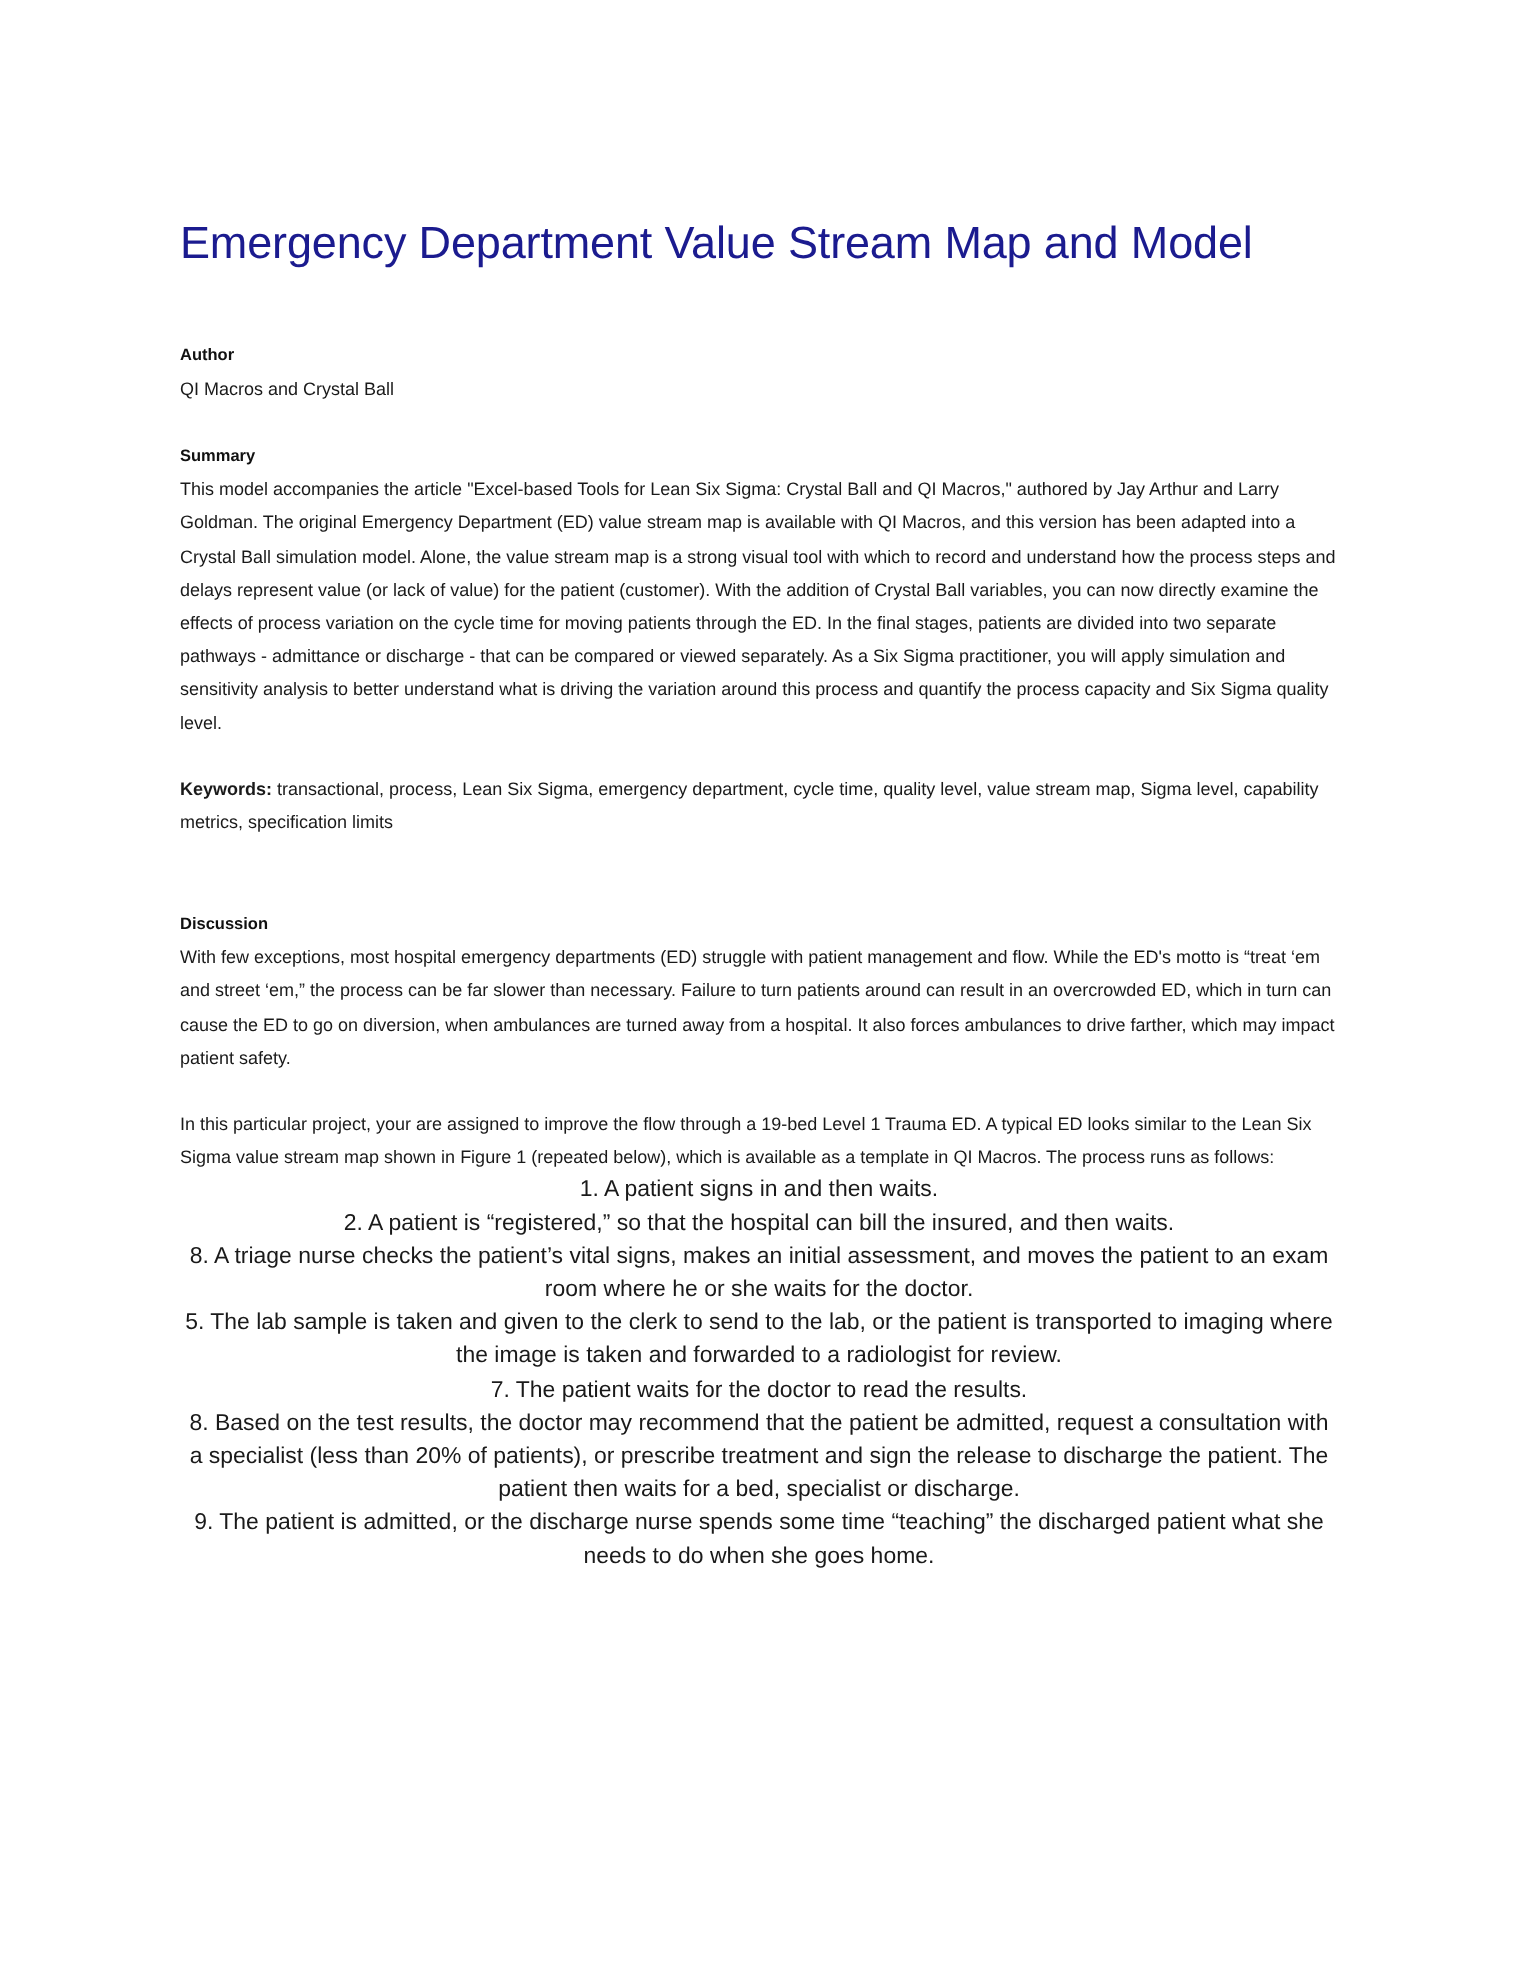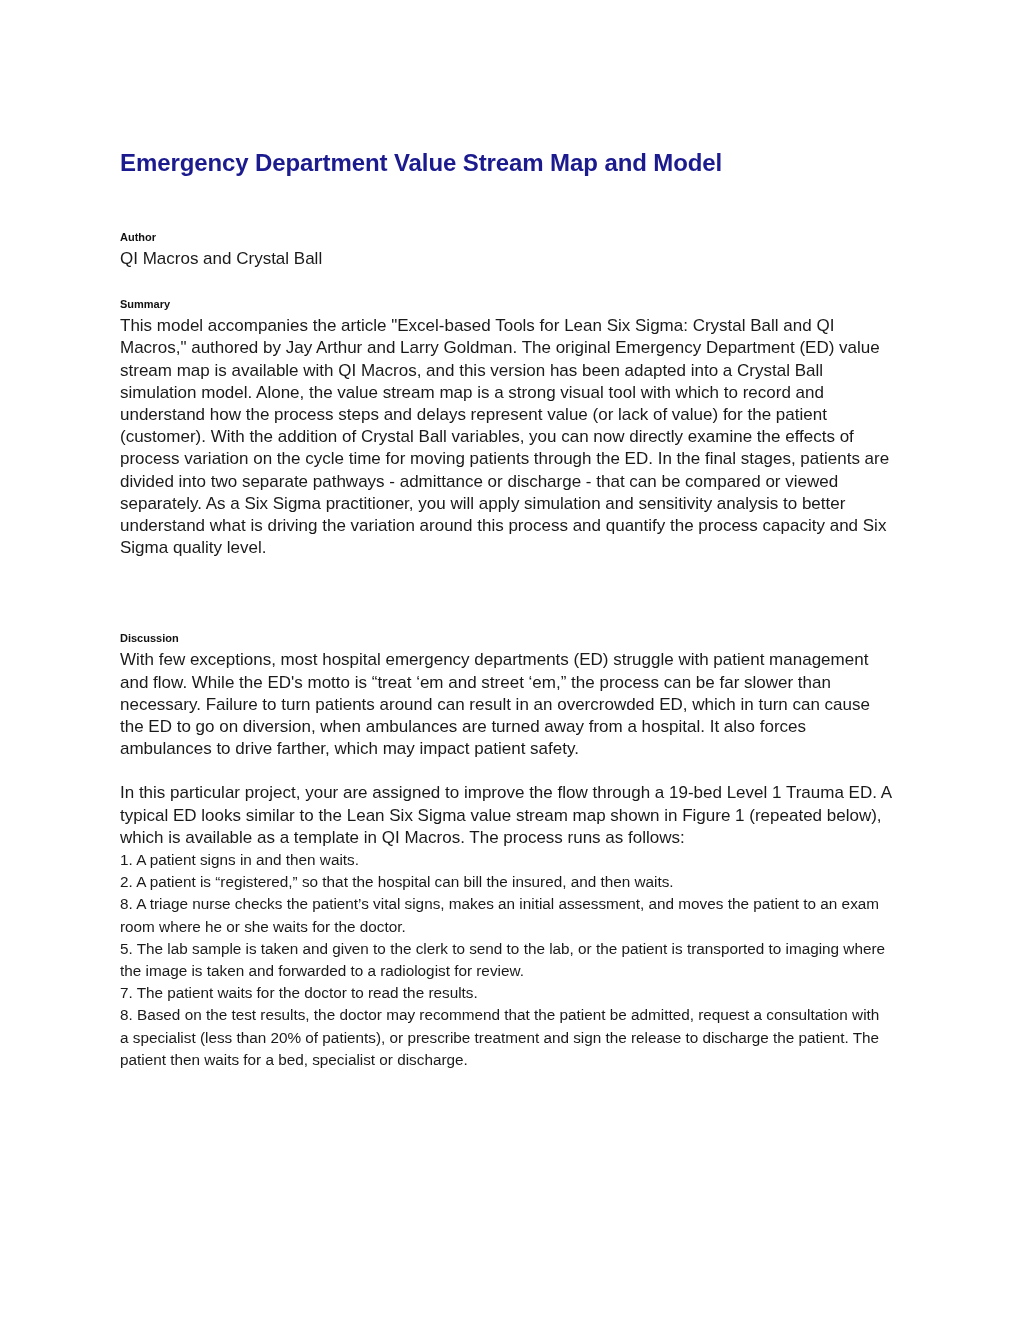--- a/index.html
+++ b/index.html
@@ -20,56 +20,57 @@
     overflow: hidden;
     box-sizing: border-box;
   }
   .content {
     position: absolute;
     left: 120px;
     top: 148px;
     width: 772px;
   }
   .doc-title {
-    font-size: 24px;
+    font-size: 30px;
     line-height: 30px;
-    font-weight: bold;
+    font-weight: normal;
     color: #1b1b8f;
     letter-spacing: -0.1px;
     margin: 0 0 0 0;
     white-space: nowrap;
   }
   .section {
     margin: 0;
   }
   .gap-after-title { height: 48px; }
   .section-heading {
     font-size: 11px;
     line-height: 22px;
     font-weight: bold;
     color: #111111;
     margin: 0;
   }
   .para {
-    font-size: 17px;
+    font-size: 12px;
     line-height: 22.2px;
     color: #1a1a1a;
     margin: 0;
     text-align: left;
   }
   .spacer-sm { height: 22px; }
   .spacer-md { height: 23px; }
   .spacer-lg { height: 46px; }
   .kw-label {
     font-weight: bold;
   }
   .step-list {
     list-style: none;
     margin: 0;
     padding: 0;
+    text-align: center;
   }
   .step-list li {
     font-size: 15.3px;
     line-height: 22.2px;
     color: #1a1a1a;
     margin: 0;
     padding: 0;
   }
 </style>
 </head>
@@ -89,35 +90,37 @@
 
     <div class="spacer-md"></div>
 
     <div class="section">
       <div class="section-heading">Summary</div>
       <p class="para">This model accompanies the article "Excel-based Tools for Lean Six Sigma: Crystal Ball and QI Macros," authored by Jay Arthur and Larry Goldman. The original Emergency Department (ED) value stream map is available with QI Macros, and this version has been adapted into a Crystal Ball simulation model. Alone, the value stream map is a strong visual tool with which to record and understand how the process steps and delays represent value (or lack of value) for the patient (customer). With the addition of Crystal Ball variables, you can now directly examine the effects of process variation on the cycle time for moving patients through the ED. In the final stages, patients are divided into two separate pathways - admittance or discharge - that can be compared or viewed separately. As a Six Sigma practitioner, you will apply simulation and sensitivity analysis to better understand what is driving the variation around this process and quantify the process capacity and Six Sigma quality level.</p>
     </div>
 
     <div class="spacer-sm"></div>
 
+    <p class="para"><span class="kw-label">Keywords:</span><span> transactional, process, Lean Six Sigma, emergency department, cycle time, quality level, value stream map, Sigma level, capability metrics, specification limits</span></p>
 
     <div class="spacer-lg"></div>
 
     <div class="section">
       <div class="section-heading">Discussion</div>
       <p class="para">With few exceptions, most hospital emergency departments (ED) struggle with patient management and flow. While the ED's motto is “treat ‘em and street ‘em,” the process can be far slower than necessary. Failure to turn patients around can result in an overcrowded ED, which in turn can cause the ED to go on diversion, when ambulances are turned away from a hospital. It also forces ambulances to drive farther, which may impact patient safety.</p>
 
       <div class="spacer-sm"></div>
 
       <p class="para">In this particular project, your are assigned to improve the flow through a 19-bed Level 1 Trauma ED. A typical ED looks similar to the Lean Six Sigma value stream map shown in Figure 1 (repeated below), which is available as a template in QI Macros. The process runs as follows:</p>
 
       <ul class="step-list">
           <li>1. A patient signs in and then waits.</li>
           <li>2. A patient is “registered,” so that the hospital can bill the insured, and then waits.</li>
           <li>8. A triage nurse checks the patient’s vital signs, makes an initial assessment, and moves the patient to an exam room where he or she waits for the doctor.</li>
           <li>5. The lab sample is taken and given to the clerk to send to the lab, or the patient is transported to imaging where the image is taken and forwarded to a radiologist for review.</li>
           <li>7. The patient waits for the doctor to read the results.</li>
           <li>8. Based on the test results, the doctor may recommend that the patient be admitted, request a consultation with a specialist (less than 20% of patients), or prescribe treatment and sign the release to discharge the patient. The patient then waits for a bed, specialist or discharge.</li>
+          <li>9. The patient is admitted, or the discharge nurse spends some time “teaching” the discharged patient what she needs to do when she goes home.</li>
         </ul>
     </div>
 
   </div>
 </div>
 
 </body></html>

